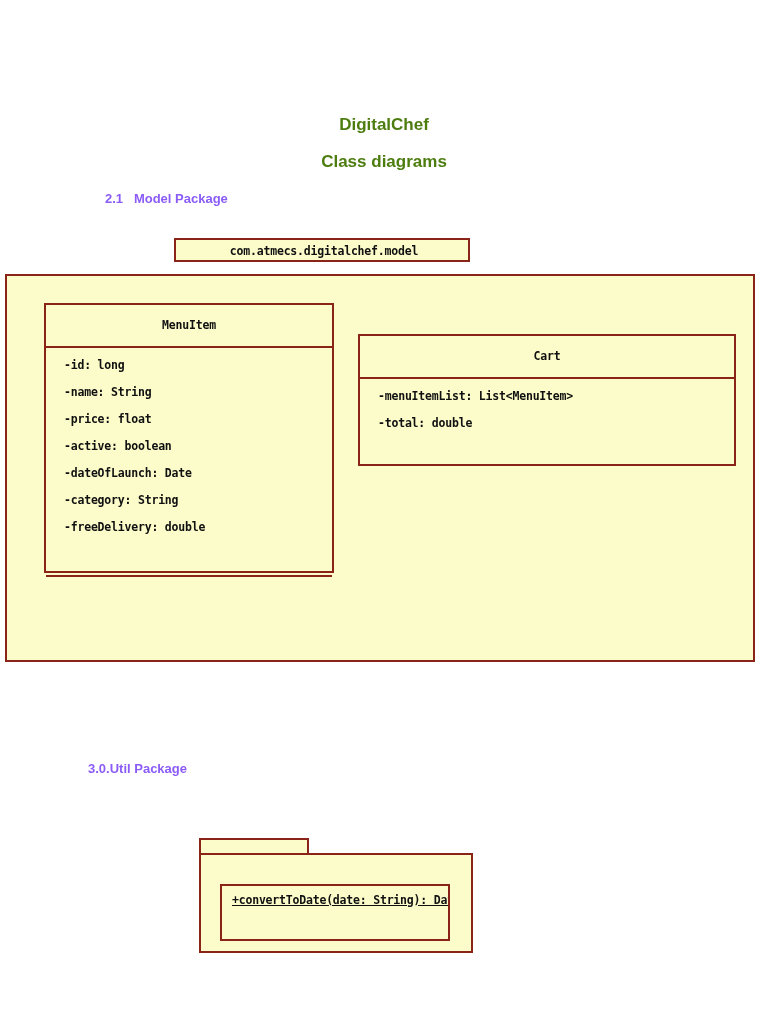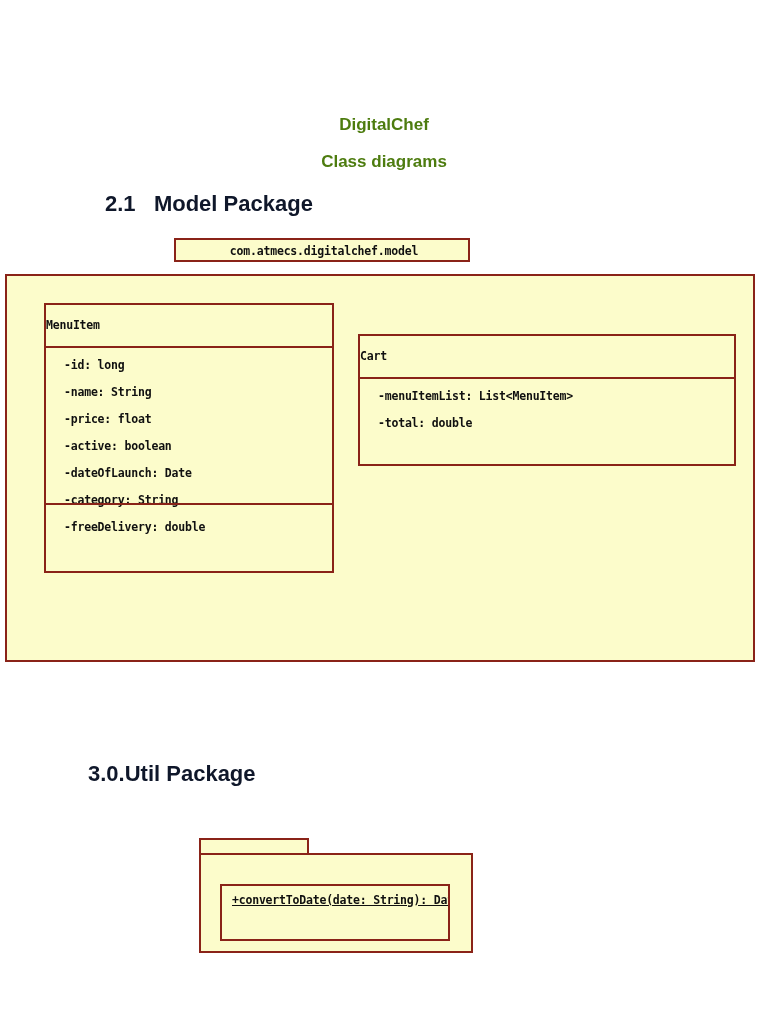--- a/index.html
+++ b/index.html
@@ -34,22 +34,22 @@
     font-weight: bold;
     font-size: 17px;
     letter-spacing: 0px;
   }
   .doc-title.t1 { top: 115px; }
   .doc-title.t2 { top: 152px; }
 
   .section-heading {
     position: absolute;
     font-weight: bold;
-    font-size: 22px;
-    color: #0f172a;
+    font-size: 13px;
+    color: #8b5cf6;
     white-space: pre;
   }
   .section-heading.h21 { left: 105px; top: 191px; }
   .section-heading.h22 { left: 88px;  top: 761px; }
 
   
   .uml-fill   { background: #FCFCCB; }
   .uml-border { border: 2px solid #8A2318; }
 
   .mono {
@@ -87,40 +87,40 @@
     box-sizing: border-box;
   }
   .cls .hdr {
     position: relative;
     height: 41px;
     border-bottom: 2px solid #8A2318;
   }
   .cls .hdr .name {
     position: absolute;
     left: 0; right: 0; top: 13px;
-    text-align: left;
+    text-align: center;
   }
   .cls .compartment {
     position: relative;
   }
   .cls .compartment .row {
     position: absolute;
     left: 18px;
     white-space: pre;
   }
   .cls .compartment.empty {
     border-top: 2px solid #8A2318;
   }
 
   
   .cls-menuitem {
     left: 44px; top: 303px;
     width: 290px; height: 270px;
   }
-  .cls-menuitem .attrs { height: 155px; text-decoration: underline; }
+  .cls-menuitem .attrs { height: 227px; text-decoration: underline; }
   .cls-menuitem .ops   { height: 18px; }
 
   
   .cls-cart {
     left: 358px; top: 334px;
     width: 378px; height: 132px;
   }
   .cls-cart .attrs { height: 87px; }
 
   

